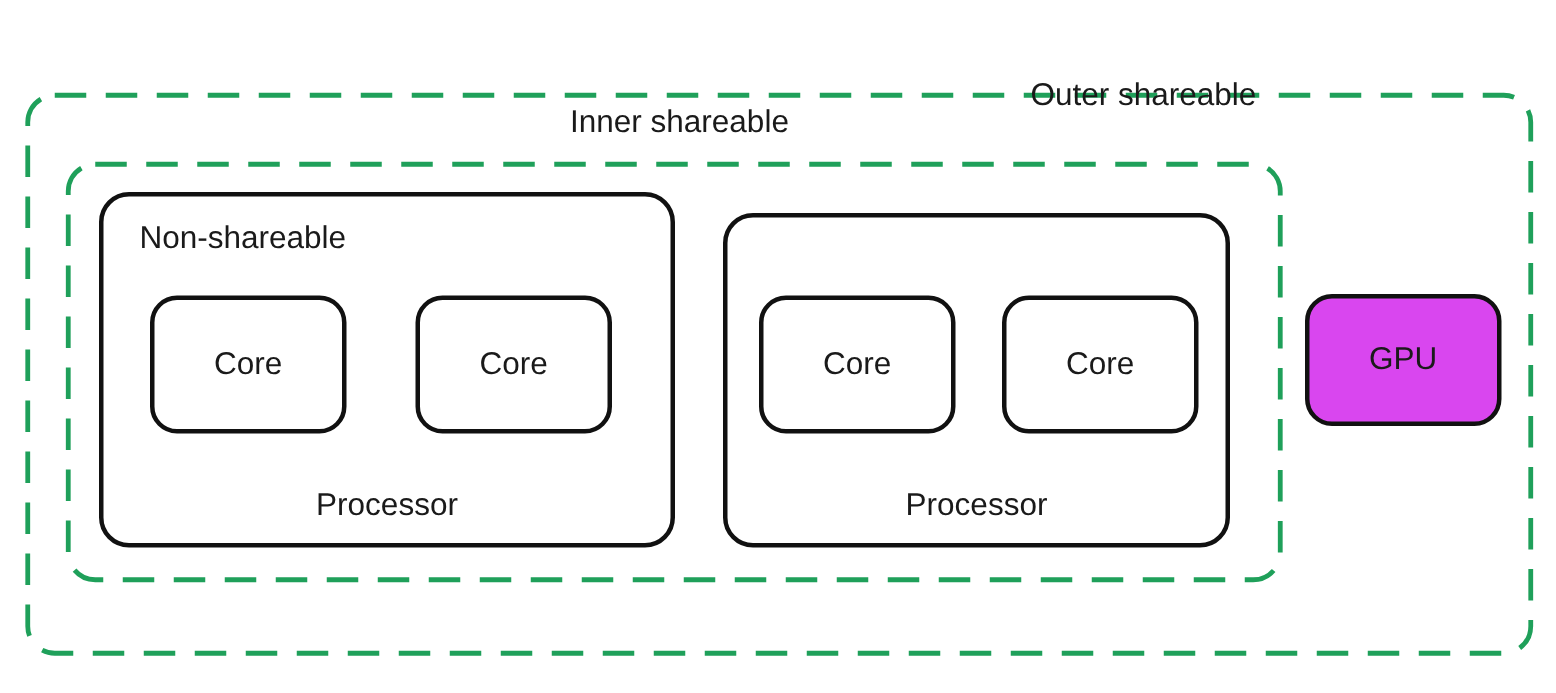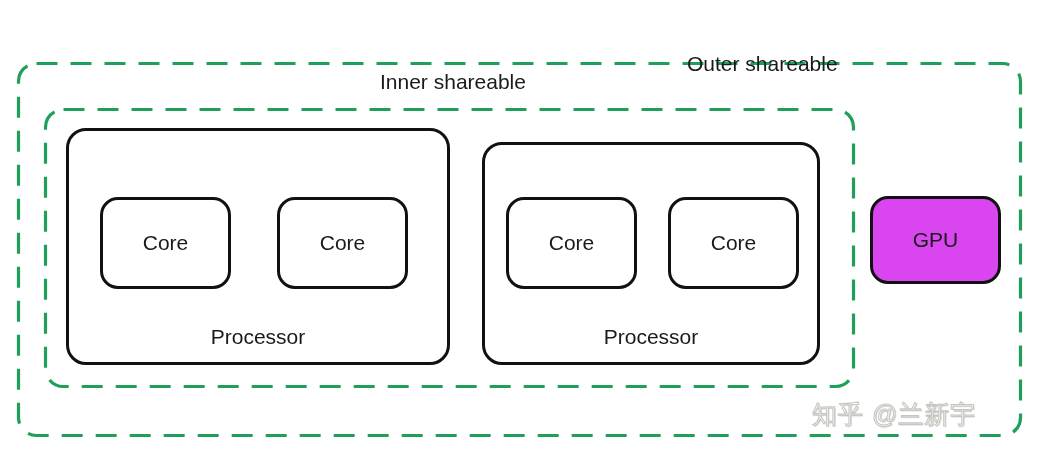--- a/index.html
+++ b/index.html
@@ -109,20 +109,21 @@
   <svg class="boundary-svg" viewBox="0 0 1037 462" xmlns="http://www.w3.org/2000/svg">
     <rect x="18.5" y="63.5" width="1002" height="372" rx="18" ry="18" fill="none" stroke-width="3.2" stroke-dasharray="21 13" stroke="#1fa05a"></rect>
     <rect x="45.5" y="109.5" width="808" height="277" rx="18" ry="18" fill="none" stroke-width="3.2" stroke-dasharray="21 13" stroke="#1fa05a"></rect>
     <rect x="84.5" y="178.5" width="170" height="127" rx="15" ry="15" fill="none" stroke-width="3.2" stroke-dasharray="17 12" stroke="#1fa05a"></rect>
   </svg>
 
   <div class="domain-label outer-label">Outer shareable</div>
   <div class="domain-label inner-label">Inner shareable</div>
 
   <div class="proc proc-1">
+    <div class="ns-label">Non-shareable</div>
     <div class="core p1-core-0">
       <span>Core</span>
     </div>
     <div class="core p1-core-1">
       <span>Core</span>
     </div>
     <div class="proc-label">Processor</div>
   </div>
 
   <div class="proc proc-2">
@@ -132,15 +133,14 @@
     <div class="core p2-core-1">
       <span>Core</span>
     </div>
     <div class="proc-label">Processor</div>
   </div>
 
   <div class="gpu">
     <span>GPU</span>
   </div>
 
-  <div class="watermark">知乎 @兰新宇</div>
 
 </div>
 
 </body></html>

